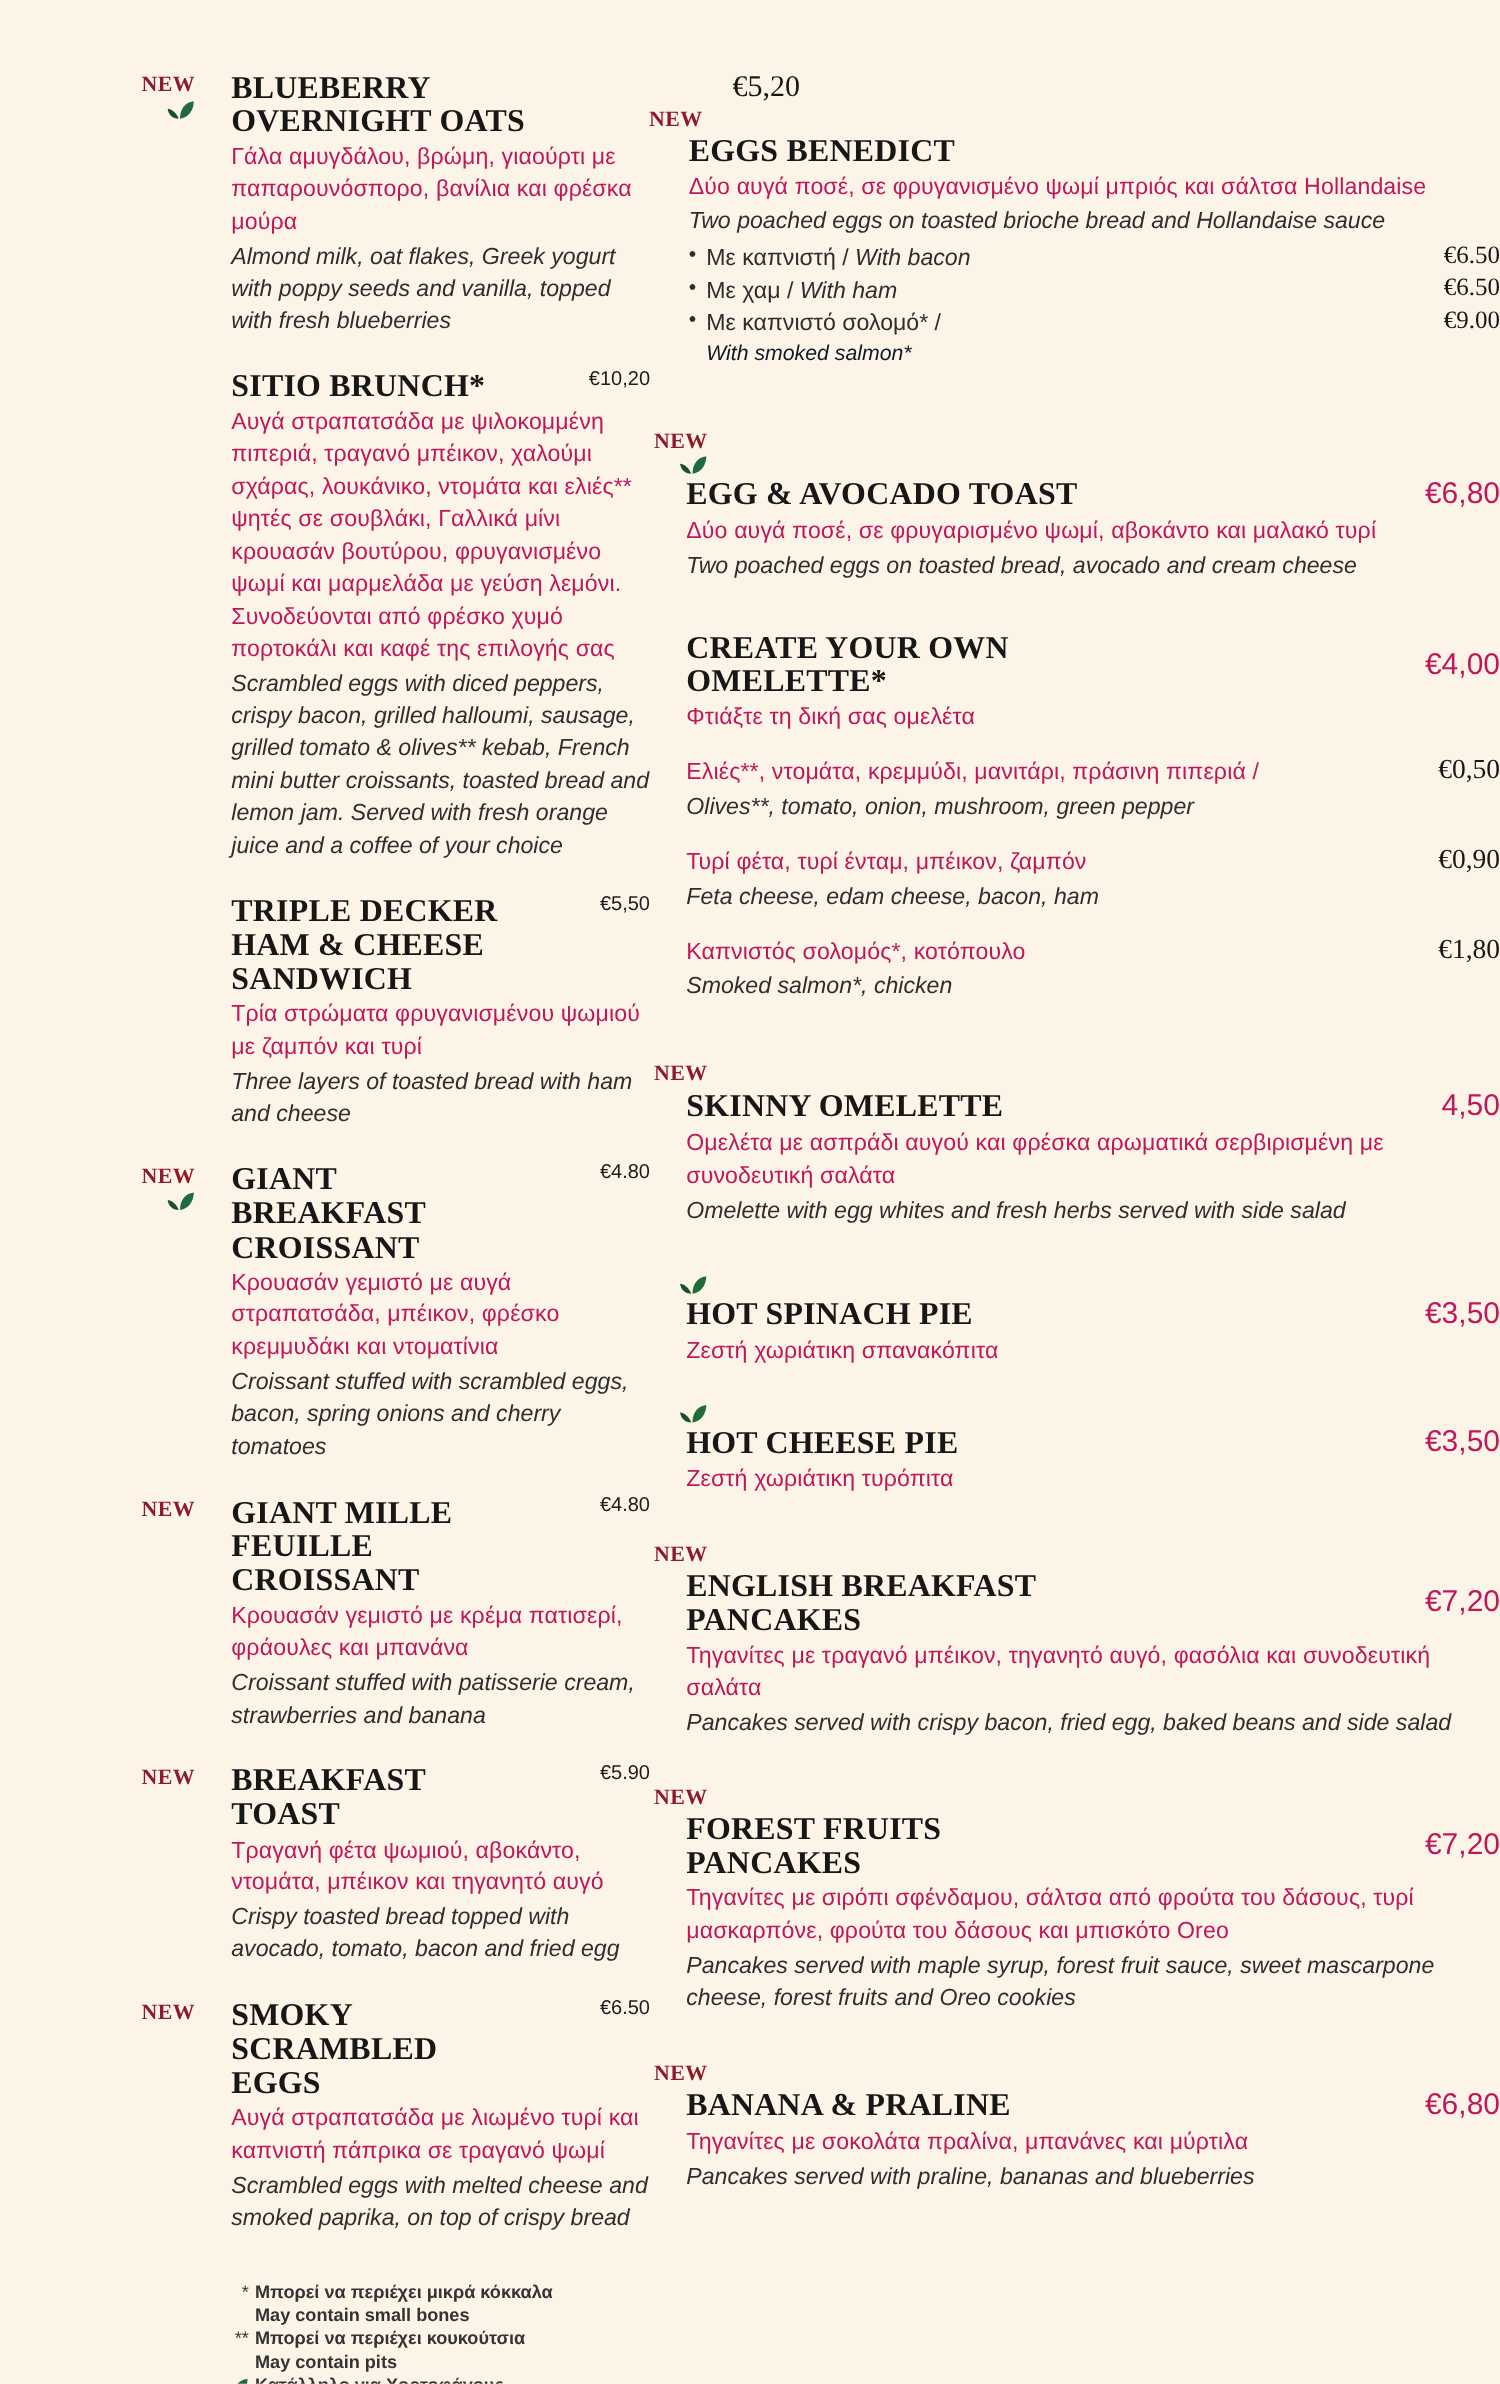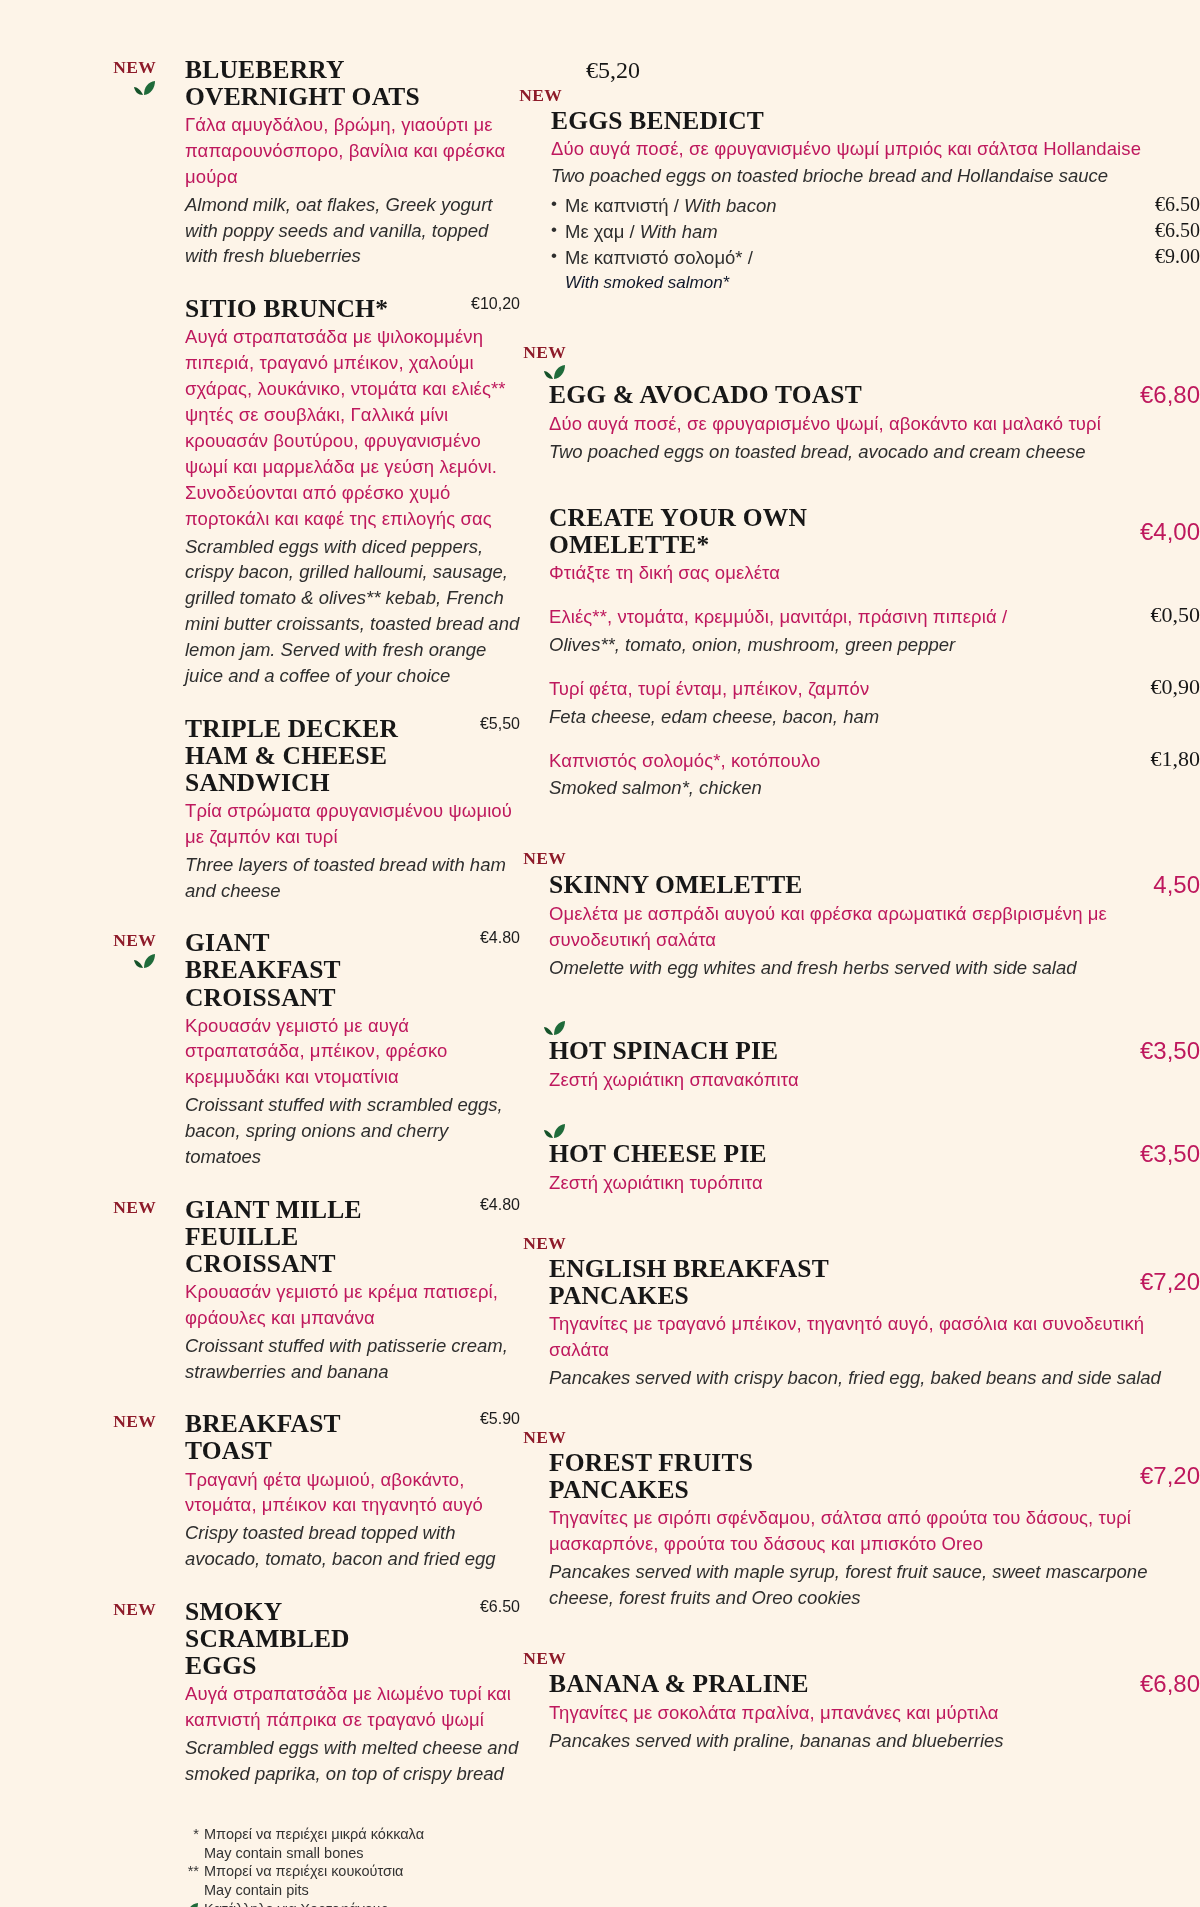--- a/index.html
+++ b/index.html
@@ -77,21 +77,21 @@
   
   .lrow { display:flex; }
   .lrow .ltext { width:300px; }
   .lrow .lprice { width:120px; text-align:right; padding-left:8px; }
 
   
   .notes { margin-top:38px; padding-left:60px; }
   .note-line { display:flex; align-items:flex-start; font-size:14.5px; line-height:1.30; color:#333; }
   .note-mark { width:34px; min-width:34px; text-align:right; padding-right:5px; font-size:14.5px; }
   .note-mark.leaf { line-height:0; padding-top:2px; }
-  .note-txt { flex:1; }
+  .note-txt { flex:1;font-weight:bold; }
   .note-txt.it { font-style:italic; }
 
   .gap-sm { height:10px; }
   .gap-md { height:20px; }
 </style>
 </head>
 <body>
 
 <div class="page">
   <div class="cols">

